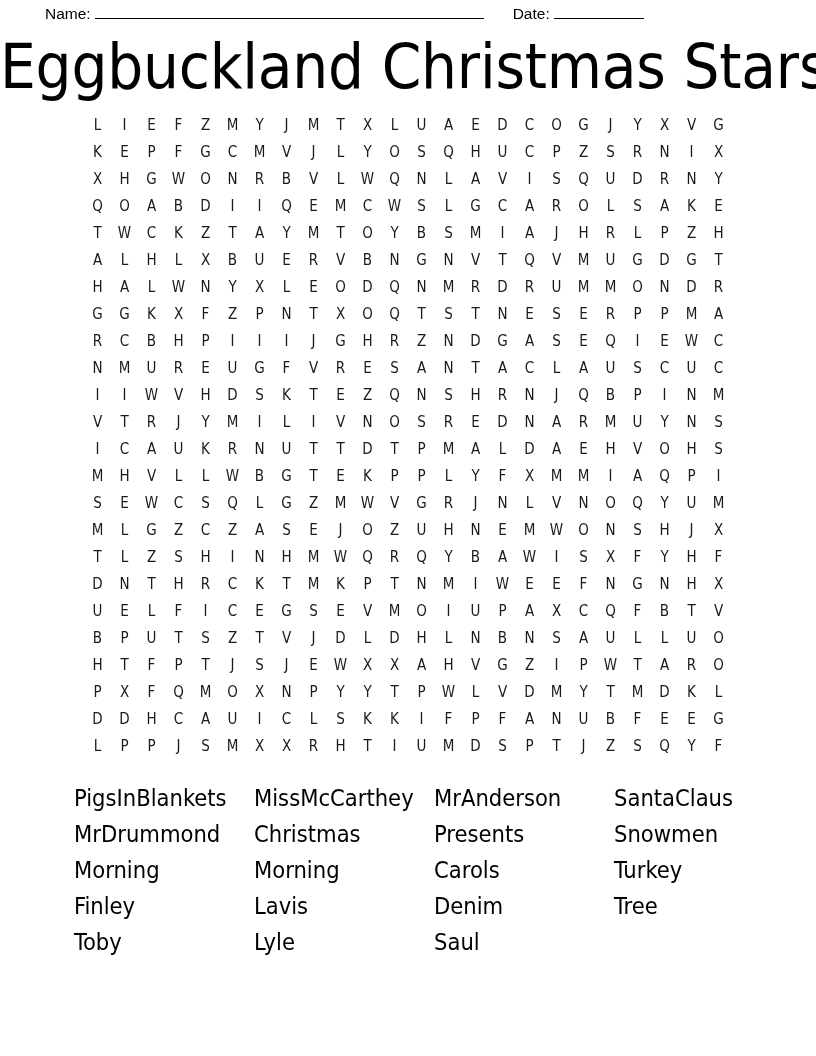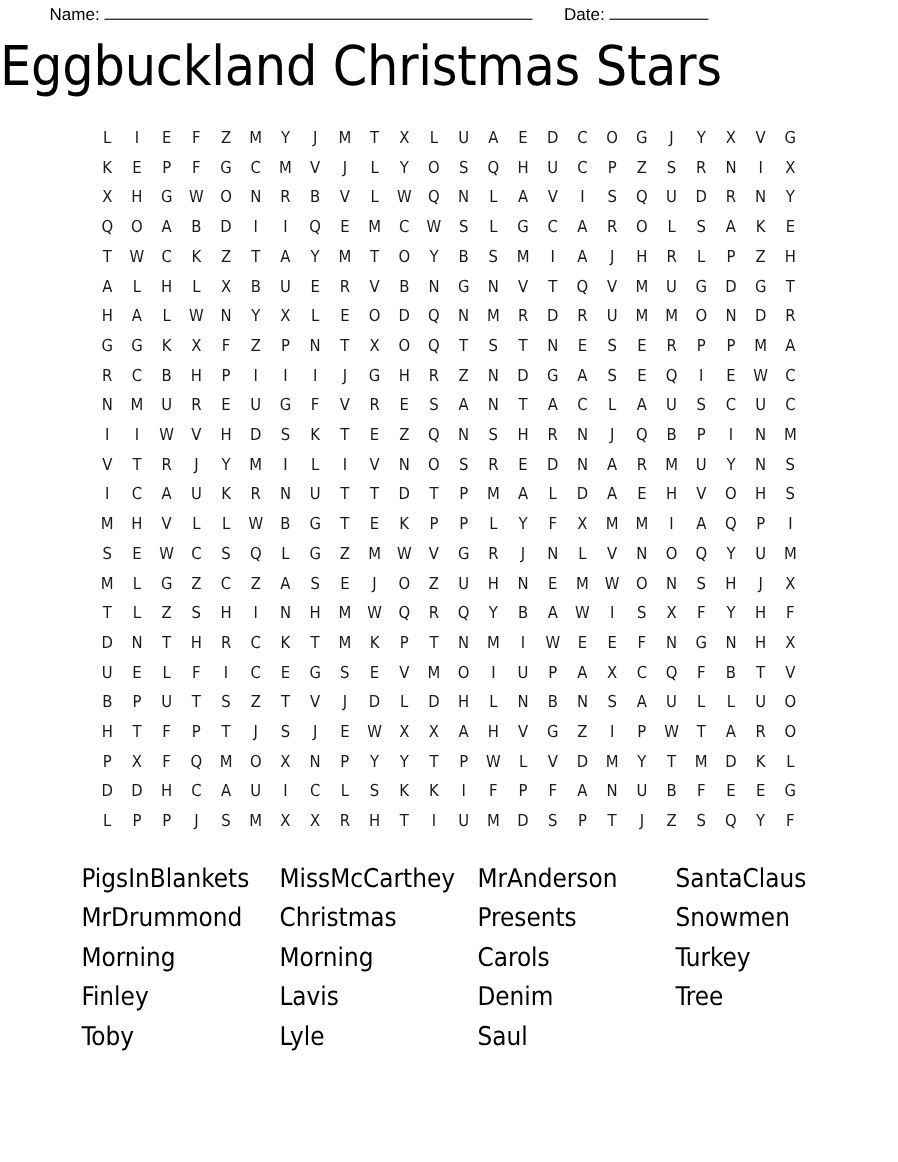--- a/index.html
+++ b/index.html
@@ -51,21 +51,21 @@
 
   
   .puzzle-title {
     position: absolute;
     top: 33px;
     left: 0;
     width: 816px;
     text-align: left;
     font-family: "DejaVu Sans Condensed", "DejaVu Sans", sans-serif;
     font-stretch: condensed;
-    font-size: 50px;
+    font-size: 63px;
     font-weight: 400;
     line-height: 1.08;
     letter-spacing: -0.2px;
     white-space: nowrap;
   }
 
   
   .grid-wrap {
     position: absolute;
     top: 112px;

